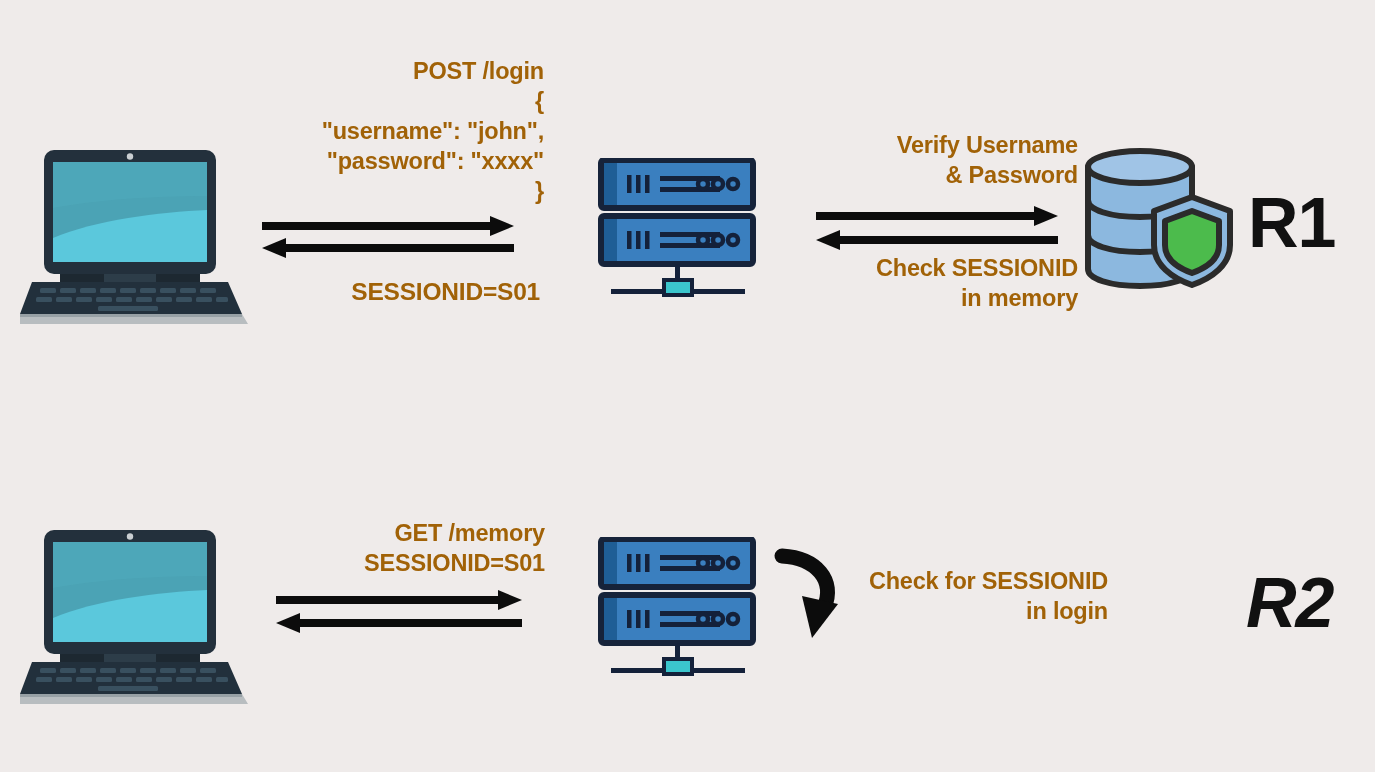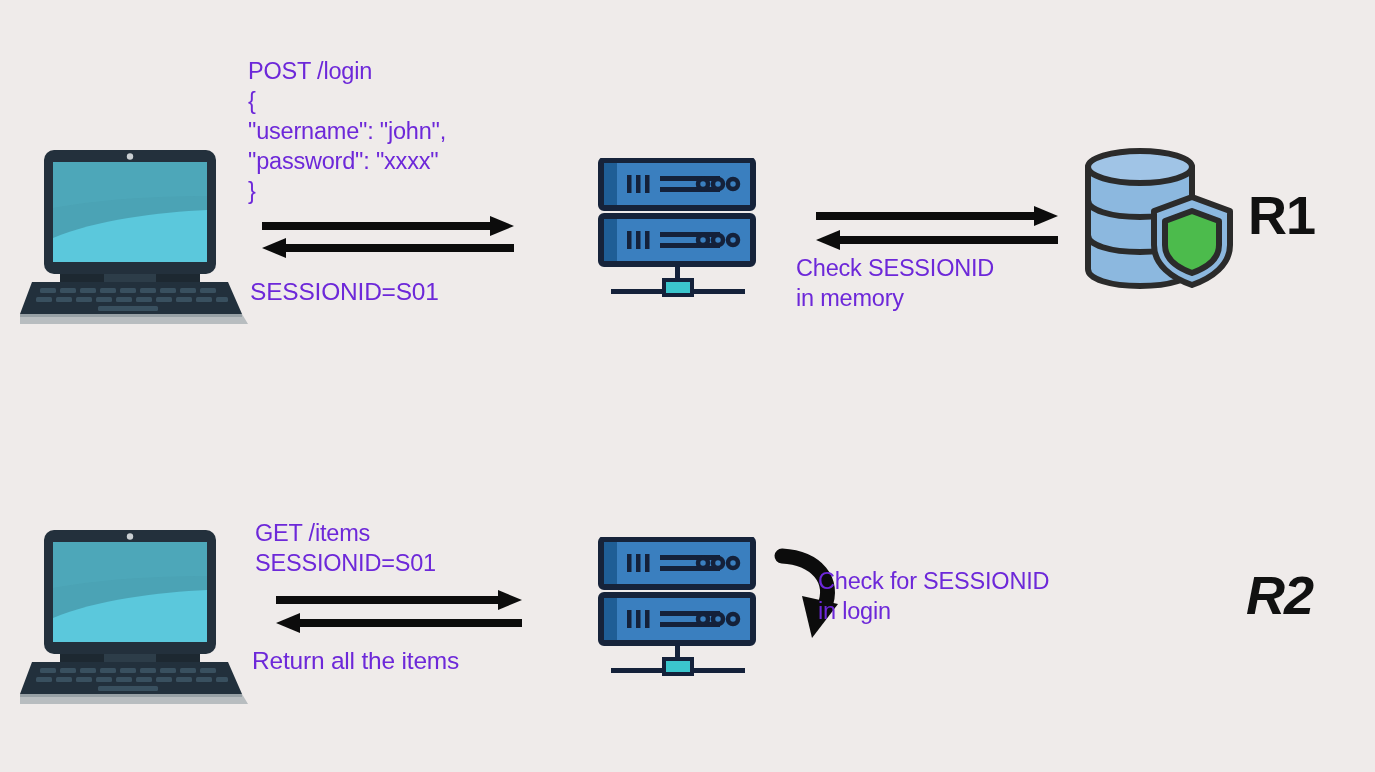--- a/index.html
+++ b/index.html
@@ -16,34 +16,34 @@
   #stage {
     position: relative;
     width: 1375px;
     height: 772px;
     background: #efebea;
   }
 
   
   .lbl {
     position: absolute;
-    color: #6d28d9;
-    font-weight: normal;
-    text-align: left;
+    color: #a16207;
+    font-weight: bold;
+    text-align: right;
     line-height: 1.28;
     white-space: pre;
     letter-spacing: -0.2px;
   }
   .lbl-24 { font-size: 23.5px; }
   .lbl-25 { font-size: 24.5px; }
   .big-r {
     position: absolute;
     color: #111111;
     font-weight: bold;
-    font-size: 54px;
+    font-size: 70px;
     letter-spacing: -1px;
     line-height: 1;
   }
 
   
   .arrow-svg { position: absolute; overflow: visible; }
 
   
   .laptop { position: absolute; }
 
@@ -154,20 +154,22 @@
         <circle cx="121" cy="82" r="5"></circle>
         <circle cx="136" cy="82" r="5"></circle>
       </g>
 
       <rect x="78" y="106" width="5" height="18" fill="#14213a"></rect>
       <rect x="14" y="131" width="134" height="5" fill="#14213a"></rect>
       <rect x="67" y="122" width="28" height="15" fill="#3bc6cd" stroke="#14213a" stroke-width="4"></rect>
     </svg>
   </div>
 
+  <div class="lbl lbl-24" style="left:796px; top:130px; width:282px;">Verify Username
+&amp; Password</div>
 
   <svg class="arrow-svg" style="left:816px; top:206px;" width="242" height="20" viewBox="0 0 242 20">
     <line x1="0" y1="10" x2="222" y2="10" stroke="#0c0c0c" stroke-width="8"></line>
     <polygon points="218,0 242,10 218,20" fill="#0c0c0c"></polygon>
   </svg>
 
   <svg class="arrow-svg" style="left:816px; top:230px;" width="242" height="20" viewBox="0 0 242 20">
     <line x1="24" y1="10" x2="242" y2="10" stroke="#0c0c0c" stroke-width="8"></line>
     <polygon points="24,0 0,10 24,20" fill="#0c0c0c"></polygon>
   </svg>
@@ -227,34 +229,33 @@
         <rect x="176" y="149" width="16" height="5" rx="1.5"></rect>
         <rect x="196" y="149" width="12" height="5" rx="1.5"></rect>
 
         <rect x="78" y="158" width="60" height="5" rx="1.5"></rect>
       </g>
       <path d="M0 166 L222 166 L228 176 L-4 176 Z" fill="#b8bdc0"></path>
       <path d="M0 166 L222 166 L222 169 L0 169 Z" fill="#97a0a5"></path>
     </svg>
   </div>
 
-  <div class="lbl lbl-24" style="left:255px; top:518px; width:290px;">GET /items
+  <div class="lbl lbl-24" style="left:255px; top:518px; width:290px;">GET /memory
 SESSIONID=S01</div>
 
   <svg class="arrow-svg" style="left:276px; top:590px;" width="246" height="20" viewBox="0 0 246 20">
     <line x1="0" y1="10" x2="226" y2="10" stroke="#0c0c0c" stroke-width="8"></line>
     <polygon points="222,0 246,10 222,20" fill="#0c0c0c"></polygon>
   </svg>
 
   <svg class="arrow-svg" style="left:276px; top:613px;" width="246" height="20" viewBox="0 0 246 20">
     <line x1="24" y1="10" x2="246" y2="10" stroke="#0c0c0c" stroke-width="8"></line>
     <polygon points="24,0 0,10 24,20" fill="#0c0c0c"></polygon>
   </svg>
 
-  <div class="lbl lbl-25" style="left:252px; top:645px; width:294px;">Return all the items</div>
 
   <div class="server" style="left:597px; top:537px; width:166px; height:146px;">
     <svg width="166" height="146" viewBox="0 0 166 146">
       <rect x="4" y="2" width="152" height="48" rx="3" fill="#3a7fbf" stroke="#16233a" stroke-width="6"></rect>
       <rect x="7" y="5" width="13" height="42" fill="#1f5e96"></rect>
       <g fill="#14213a">
         <rect x="30" y="17" width="4.5" height="18"></rect>
         <rect x="39" y="17" width="4.5" height="18"></rect>
         <rect x="48" y="17" width="4.5" height="18"></rect>
         <rect x="63" y="18" width="60" height="5"></rect>

